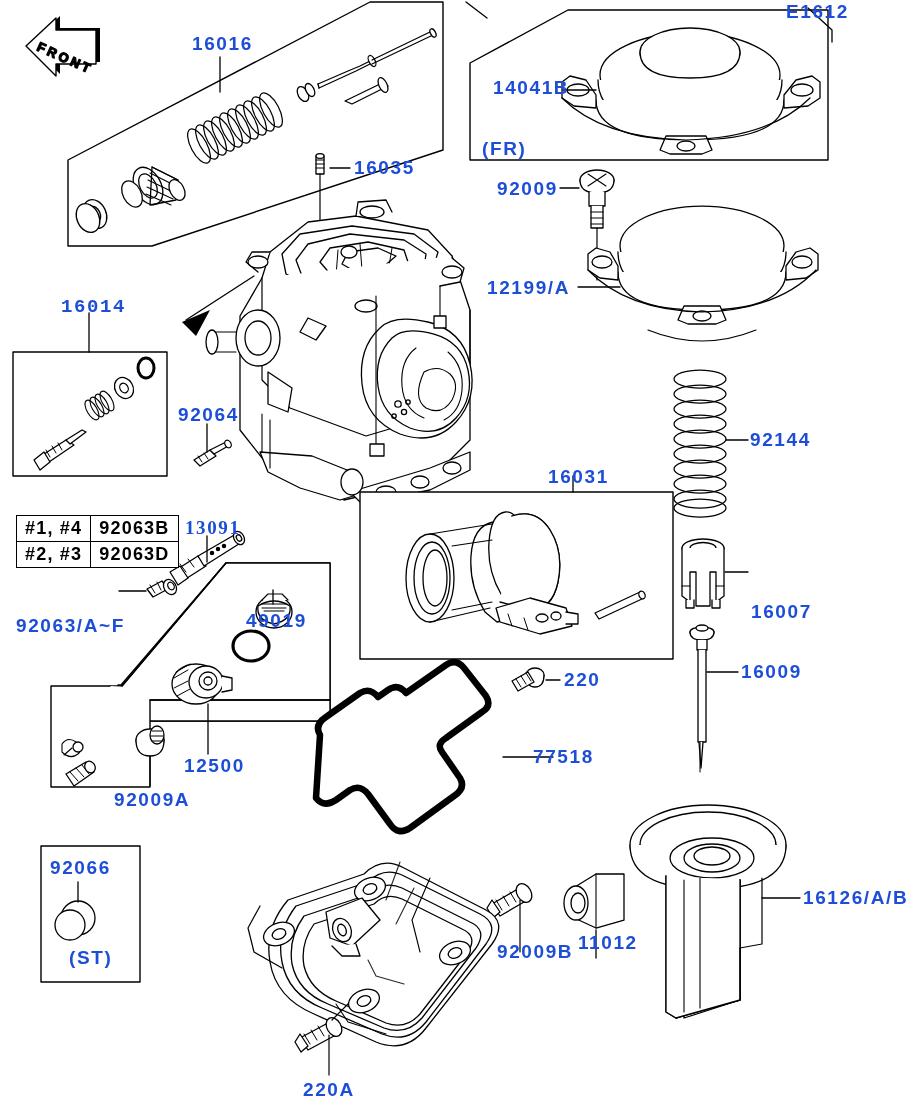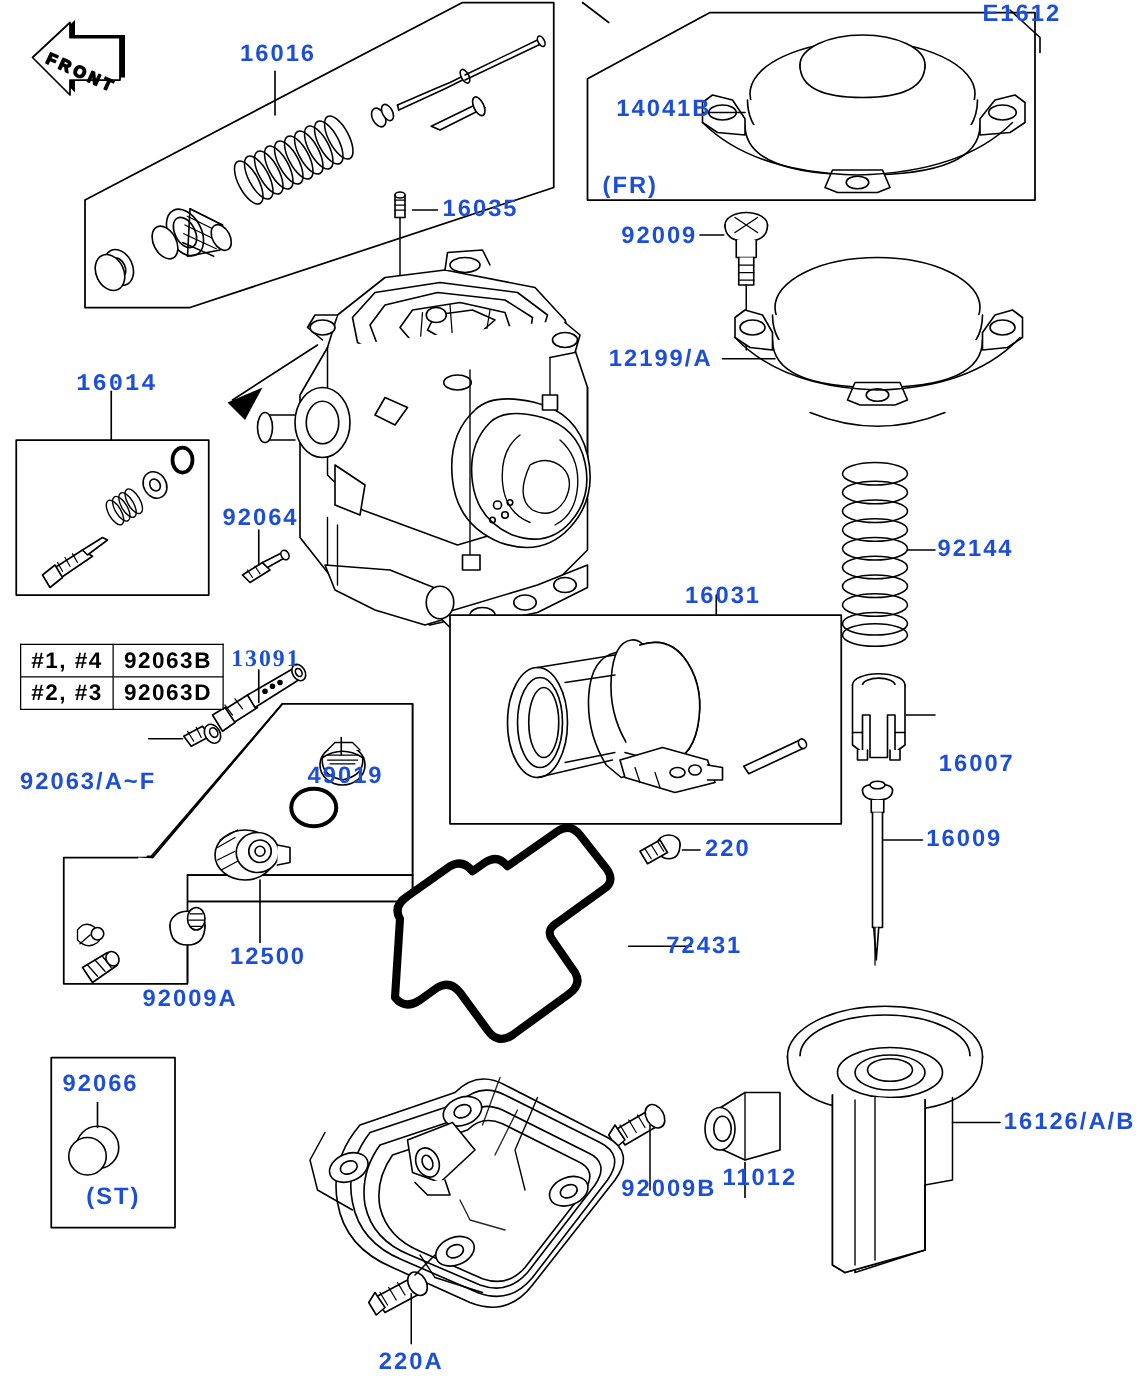--- a/index.html
+++ b/index.html
@@ -482,21 +482,21 @@
   <div class="lbl" style="left:114px;top:790px;">92009A</div>
 
   <div class="lbl" style="left:50px;top:858px;">92066</div>
 
   <div class="lbl" style="left:69px;top:948px;">(ST)</div>
 
   <div class="lbl" style="left:548px;top:467px;">16031</div>
 
   <div class="lbl" style="left:564px;top:670px;">220</div>
 
-  <div class="lbl" style="left:533px;top:747px;">72431</div>
+  <div class="lbl" style="left:533px;top:747px;">77518</div>
 
   <div class="lbl" style="left:750px;top:430px;">92144</div>
 
   <div class="lbl" style="left:751px;top:562px;margin-top:40px;">16007</div>
 
   <div class="lbl" style="left:741px;top:662px;">16009</div>
 
   <div class="lbl" style="left:803px;top:888px;">16126/A/B</div>
 
   <div class="lbl" style="left:497px;top:942px;">92009B</div>

